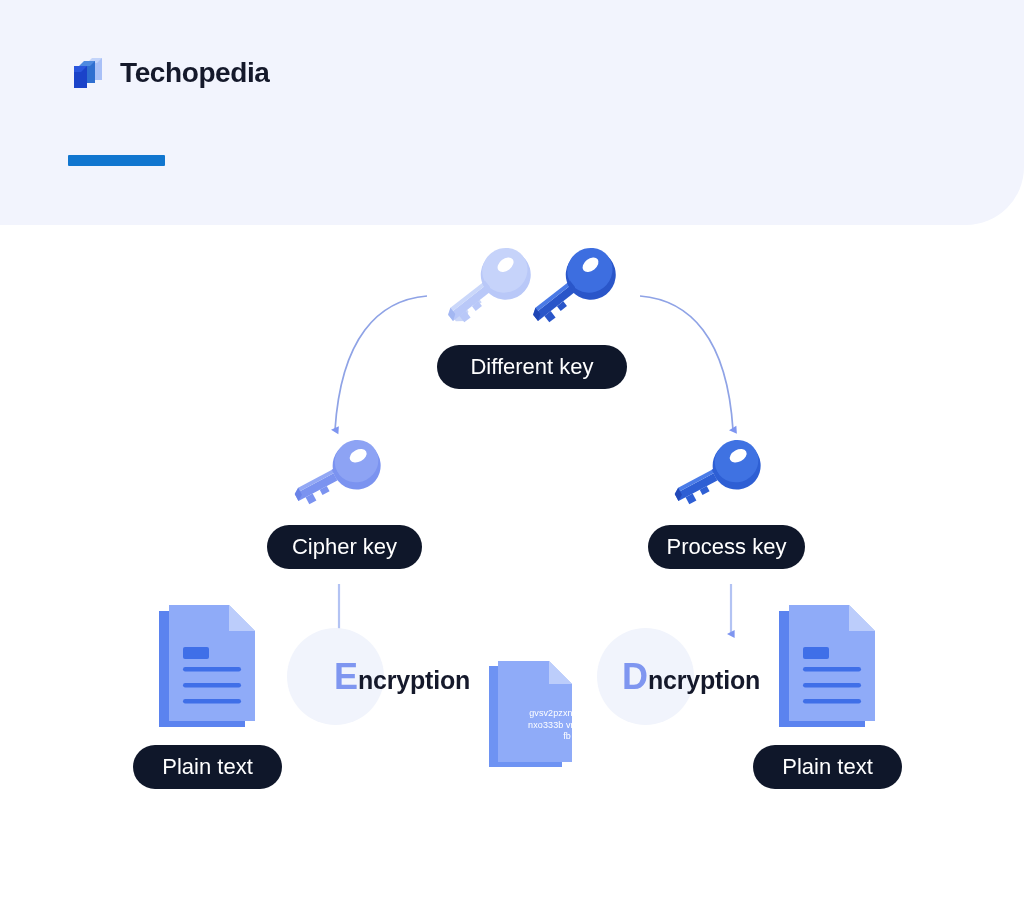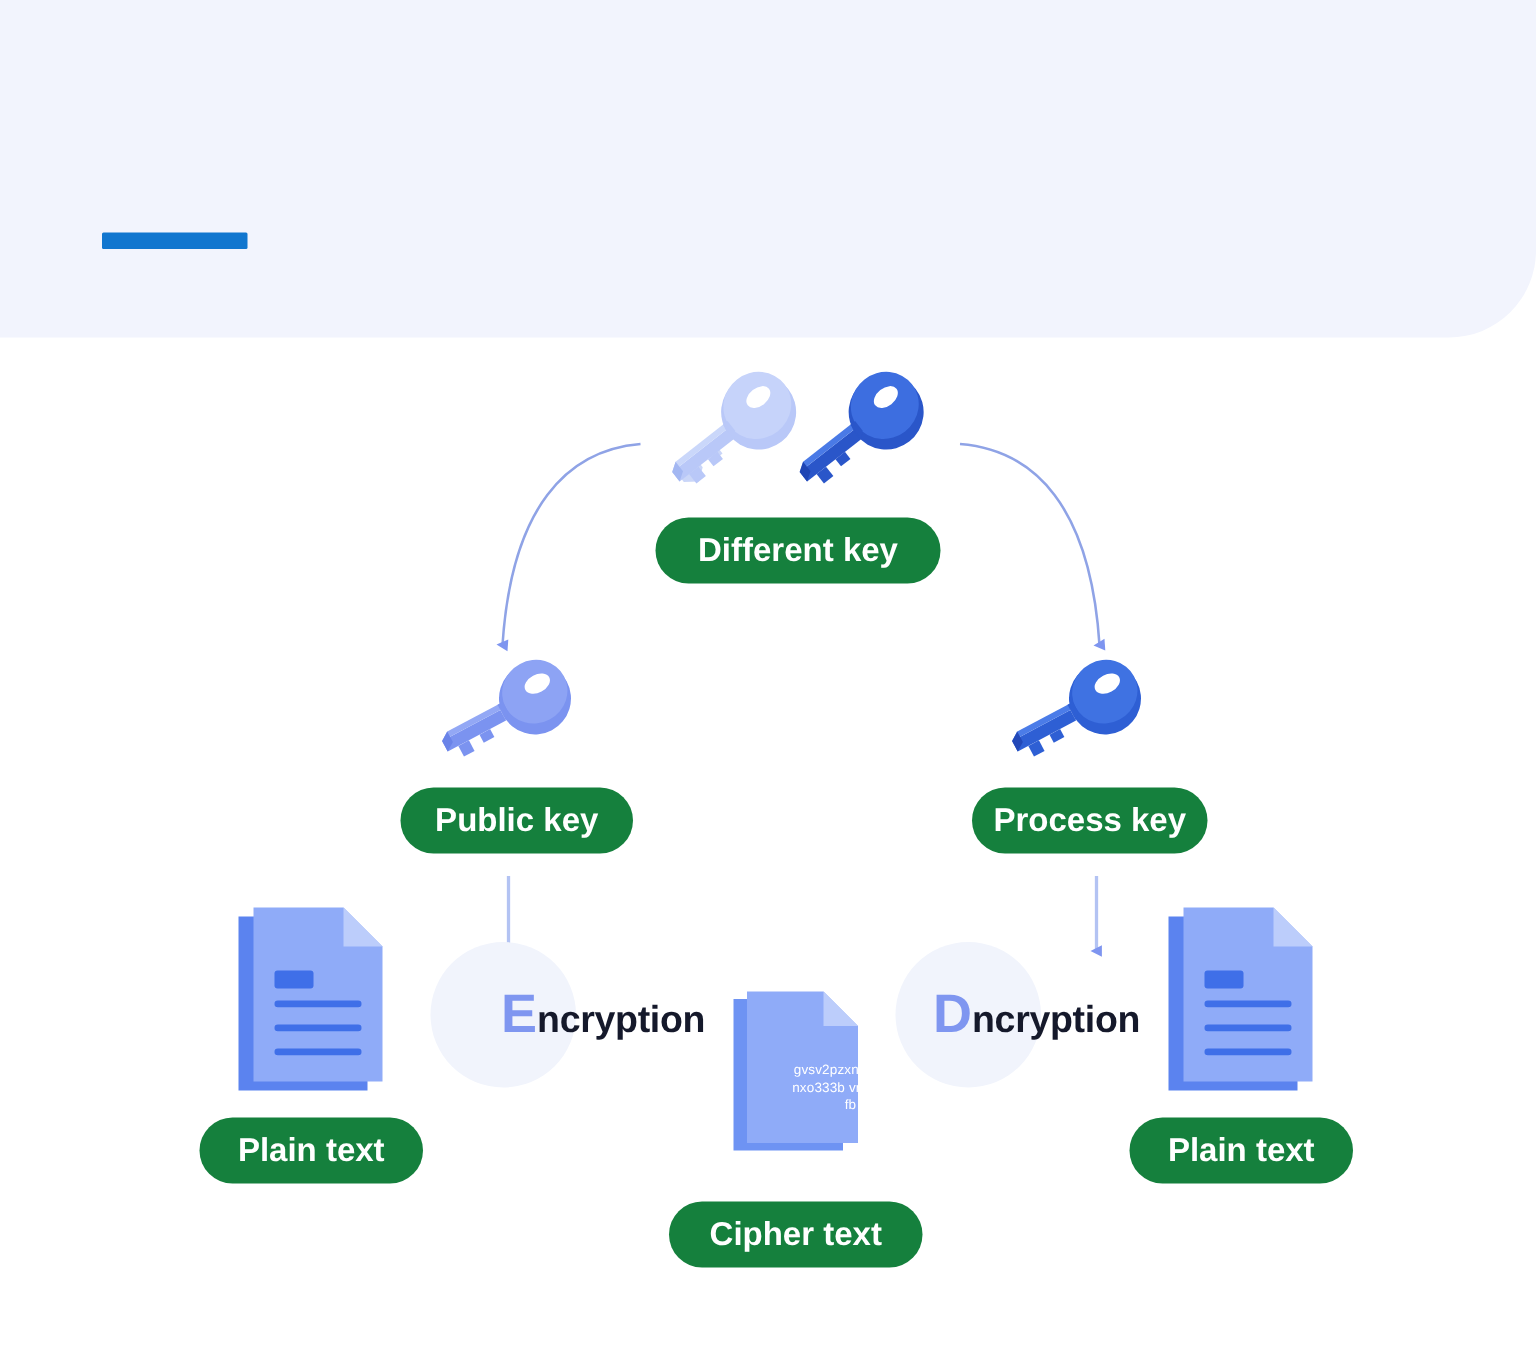--- a/index.html
+++ b/index.html
@@ -58,23 +58,23 @@
     background: #1176cf;
     border-radius: 1px;
   }
 
   
   .pill {
     position: absolute;
     display: flex;
     align-items: center;
     justify-content: center;
-    background: #15803d;
+    background: #0f172a;
     color: #ffffff;
-    font-weight: 700;
+    font-weight: 400;
     border-radius: 999px;
     white-space: nowrap;
     text-align: left;
   }
 
   
   .pill-different { left: 437px; top: 345px; width: 190px; height: 44px; font-size: 22px; }
   .pill-public    { left: 267px; top: 525px; width: 155px; height: 44px; font-size: 22px; }
   .pill-secret    { left: 648px; top: 525px; width: 157px; height: 44px; font-size: 22px; }
   .pill-plain-l   { left: 133px; top: 745px; width: 149px; height: 44px; font-size: 22px; }
@@ -148,20 +148,35 @@
     pointer-events: none;
   }
 </style>
 </head>
 <body>
 
 <div id="root">
 
   <div class="header">
 
+    <div class="brand">
+      <span class="brand-logo-wrap">
+        <svg class="brand-logo" viewBox="0 0 40 40" aria-hidden="true">
+          <polygon points="24,5 34,5 34,27 24,27" fill="#a9c0f7"></polygon>
+          <polygon points="24,5 34,5 29,10 19,10" fill="#c3d4fa"></polygon>
+          <polygon points="19,10 29,10 29,32 19,32" fill="#a9c0f7" opacity="0"></polygon>
+          <polygon points="16,8 27,8 27,30 16,30" fill="#2f6fd0"></polygon>
+          <polygon points="16,8 27,8 22,13 11,13" fill="#4e8ae0"></polygon>
+          <polygon points="6,13 19,13 19,35 6,35" fill="#1b43c9"></polygon>
+          <polygon points="6,13 19,13 19,35 6,35" fill="none"></polygon>
+          <polygon points="6,13 19,13 13,19 6,19" fill="#2a56dd"></polygon>
+        </svg>
+      </span>
+      <span class="brand-name">Techopedia</span>
+    </div>
 
     <div class="title-rule"></div>
   </div>
 
   <svg class="arrows" viewBox="0 0 1024 903">
     <defs>
       <marker id="ah" markerWidth="9" markerHeight="9" refX="4.5" refY="4.2" orient="auto" markerUnits="userSpaceOnUse">
         <path d="M0.6,0.6 L8.4,0.6 L4.5,8.2 Z" fill="#7e95f0"></path>
       </marker>
     </defs>
@@ -218,21 +233,21 @@
         <path d="M8,42 L8,34 L14,30 L14,38 Z" fill="#6a83e8"></path>
         <path d="M16,42 L24,42 L24,50 L16,50 Z" fill="#7b93f0"></path>
         <path d="M32,42 L40,42 L40,48 L32,48 Z" fill="#7b93f0"></path>
         <circle cx="76" cy="38" r="24" fill="#7b93f0"></circle>
         <ellipse cx="78" cy="34" rx="22" ry="21" fill="#8da3f4"></ellipse>
         <ellipse cx="82" cy="30" rx="9" ry="6" fill="#ffffff"></ellipse>
         <path d="M52,30 L56,30 L56,38 L52,42 Z" fill="#7b93f0"></path>
       </g>
     </svg>
   </span>
-  <div class="pill pill-public">Public key</div>
+  <div class="pill pill-public">Cipher key</div>
 
   <span class="key key-secret">
     <svg viewBox="0 0 112 76" aria-hidden="true">
       <g transform="rotate(-28 56 38)">
         <path d="M8,34 L52,34 L52,42 L8,42 Z" fill="#2e5fd4"></path>
         <path d="M8,34 L14,30 L56,30 L52,34 Z" fill="#4b7ce8"></path>
         <path d="M8,42 L8,34 L14,30 L14,38 Z" fill="#2248b8"></path>
         <path d="M16,42 L24,42 L24,50 L16,50 Z" fill="#2e5fd4"></path>
         <path d="M32,42 L40,42 L40,48 L32,48 Z" fill="#2e5fd4"></path>
         <circle cx="76" cy="38" r="24" fill="#2e5fd4"></circle>
@@ -271,21 +286,20 @@
   <div class="pill pill-plain-l">Plain text</div>
 
   <span class="doc doc-cipher">
     <svg viewBox="0 0 92 113" aria-hidden="true">
       <path d="M3,8 L66,8 L76,18 L76,109 L3,109 Z" fill="#6e93f3"></path>
       <path d="M12,3 L63,3 L86,26 L86,104 L12,104 Z" fill="#8fabf8"></path>
       <path d="M63,3 L86,26 L63,26 Z" fill="#bccdfb"></path>
     </svg>
   </span>
   <div class="cipher-lines">gvsv2pzxnbv nxbnnxo333b vrodibnvdfb</div>
-  <div class="pill pill-cipher">Cipher text</div>
 
   <span class="doc doc-plain-r">
     <svg viewBox="0 0 108 130" aria-hidden="true">
       <path d="M4,10 L78,10 L90,22 L90,126 L4,126 Z" fill="#5b83ef"></path>
       <path d="M14,4 L74,4 L100,30 L100,120 L14,120 Z" fill="#8fabf8"></path>
       <path d="M74,4 L100,30 L74,30 Z" fill="#bccdfb"></path>
       <rect x="28" y="46" width="26" height="12" rx="2" fill="#3f6fe8"></rect>
       <rect x="28" y="66" width="58" height="4.5" rx="2.2" fill="#3f6fe8"></rect>
       <rect x="28" y="82" width="58" height="4.5" rx="2.2" fill="#3f6fe8"></rect>
       <rect x="28" y="98" width="58" height="4.5" rx="2.2" fill="#3f6fe8"></rect>

